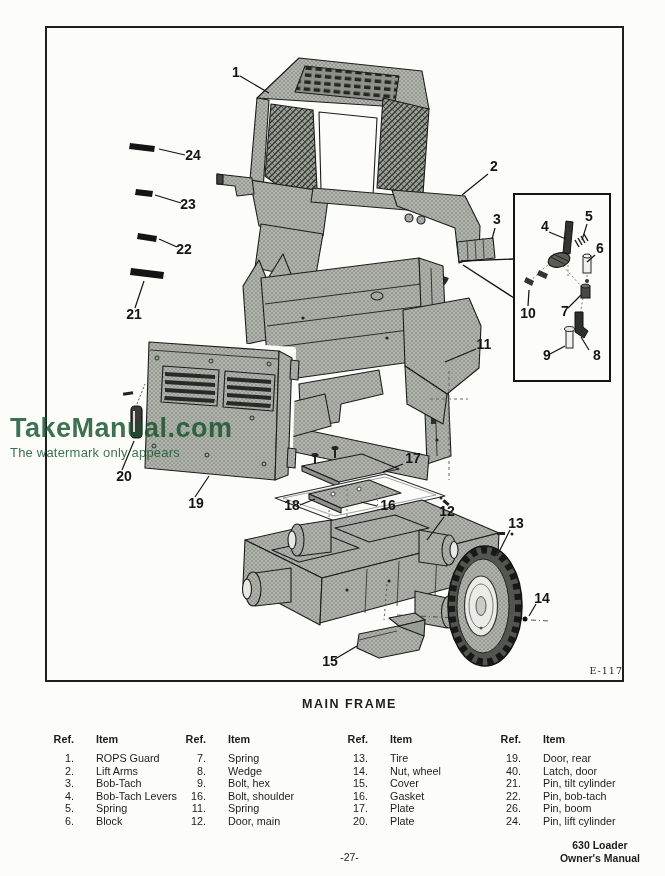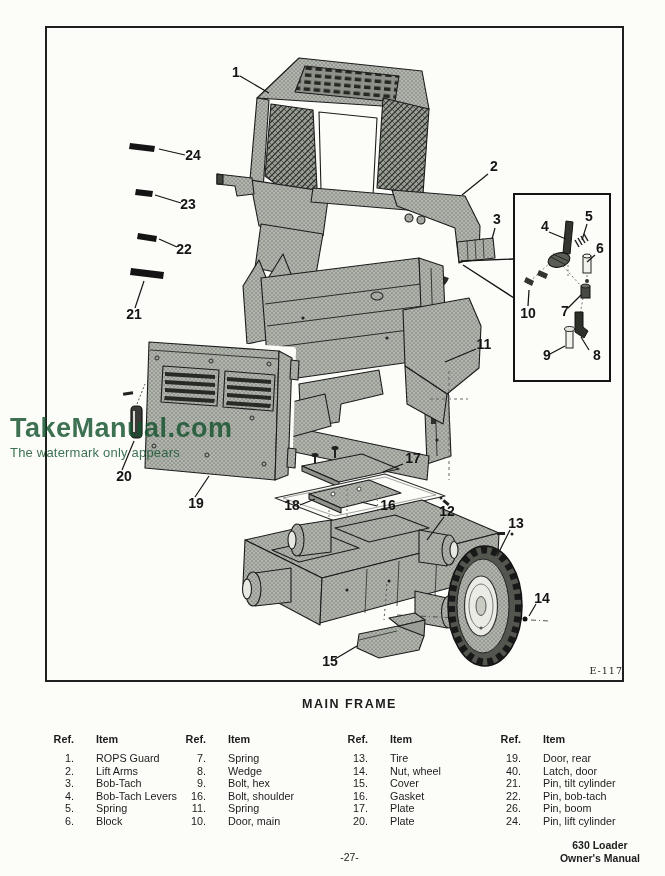--- a/index.html
+++ b/index.html
@@ -378,21 +378,21 @@
         </div>
       <div class="prow">
           <span class="cref">16.</span>
           <span class="citem">Bolt, shoulder</span>
         </div>
       <div class="prow">
           <span class="cref">11.</span>
           <span class="citem">Spring</span>
         </div>
       <div class="prow">
-          <span class="cref">10.</span>
+          <span class="cref">12.</span>
           <span class="citem">Door, main</span>
         </div>
     </div>
 
     <div class="pgroup g3">
       <div class="thead">
         <span class="cref">Ref.</span>
         <span class="citem">Item</span>
       </div>
       <div class="prow">

